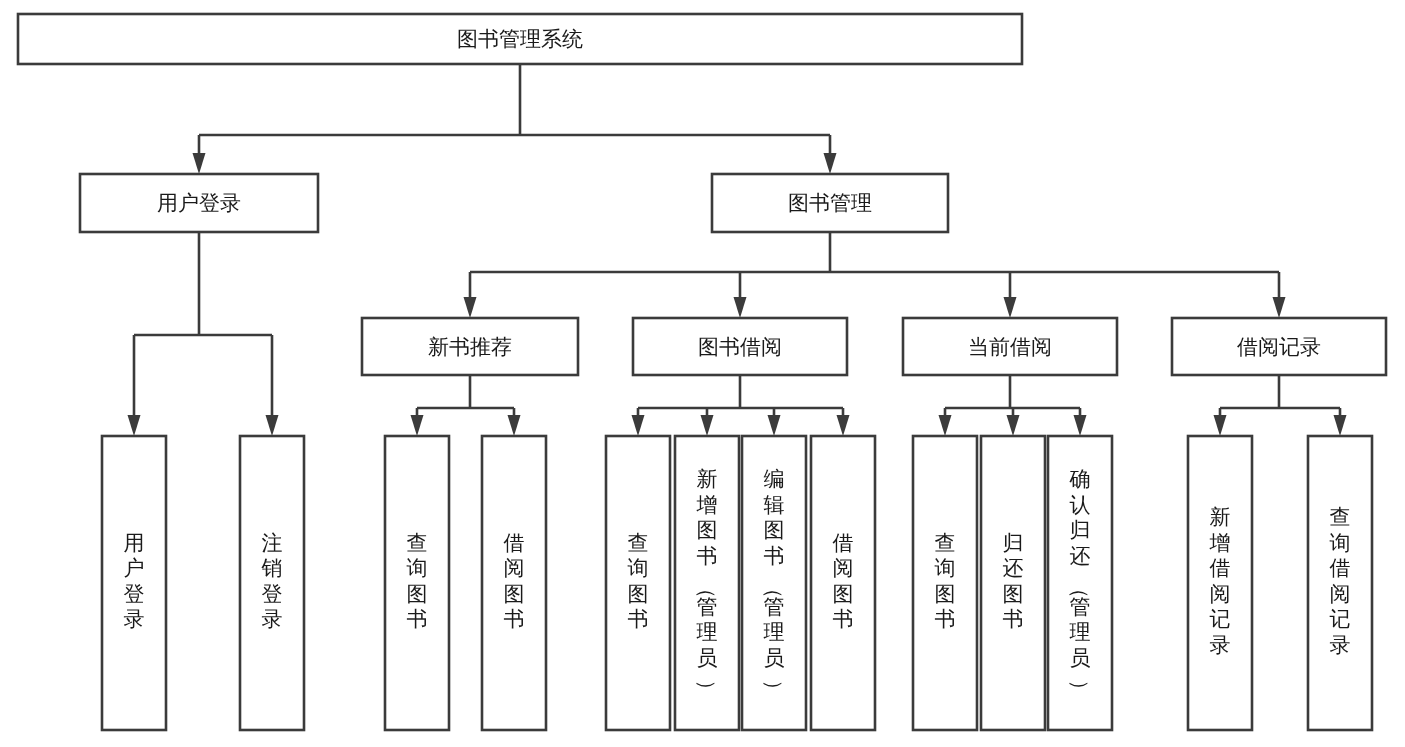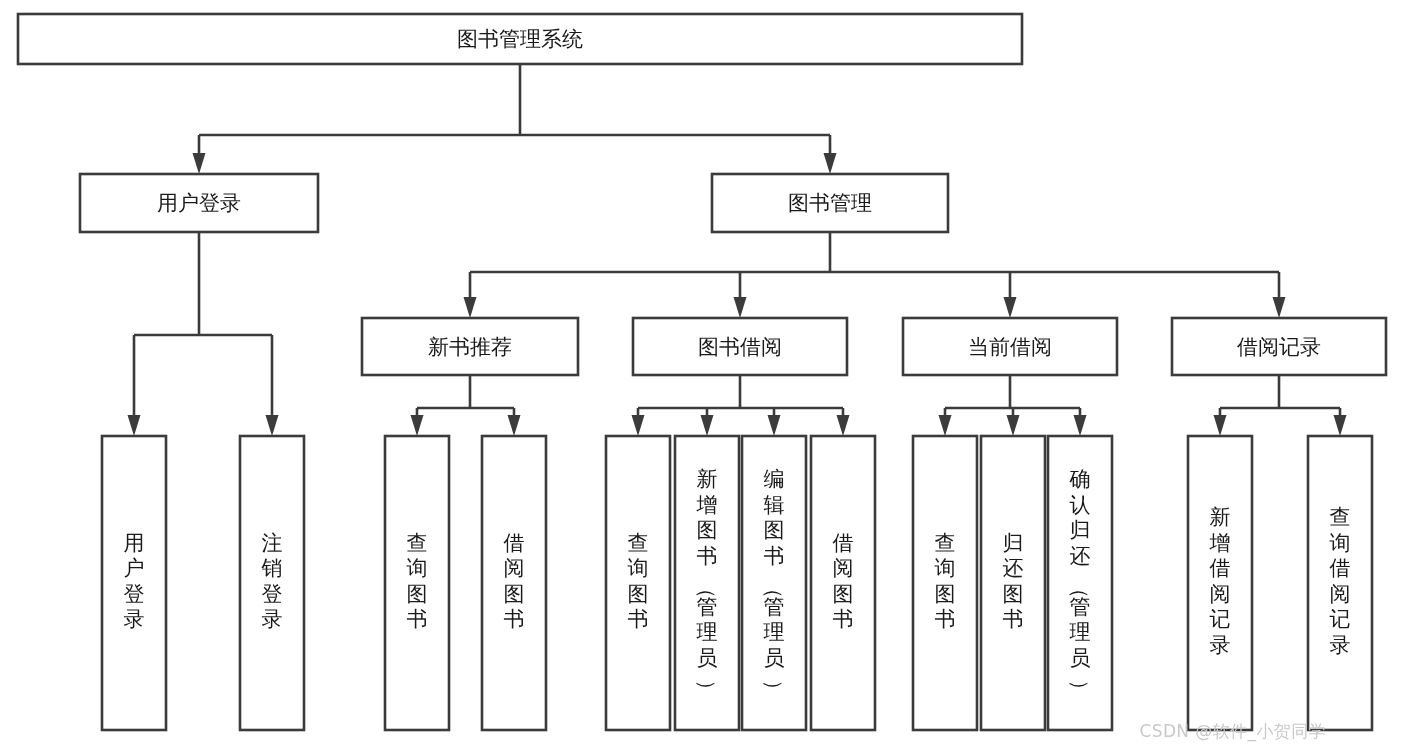--- a/index.html
+++ b/index.html
@@ -273,14 +273,13 @@
           <rect x="1308" y="436" width="64" height="294" class="node-rect"></rect>
           <text x="1340" y="524.25" class="node-label-vertical">查</text>
           <text x="1340" y="549.75" class="node-label-vertical">询</text>
           <text x="1340" y="575.25" class="node-label-vertical">借</text>
           <text x="1340" y="600.75" class="node-label-vertical">阅</text>
           <text x="1340" y="626.25" class="node-label-vertical">记</text>
           <text x="1340" y="651.75" class="node-label-vertical">录</text>
         </g>
       </g>
   </svg>
-  <div class="watermark">CSDN @软件_小贺同学</div>
 </div>
 
 </body></html>

